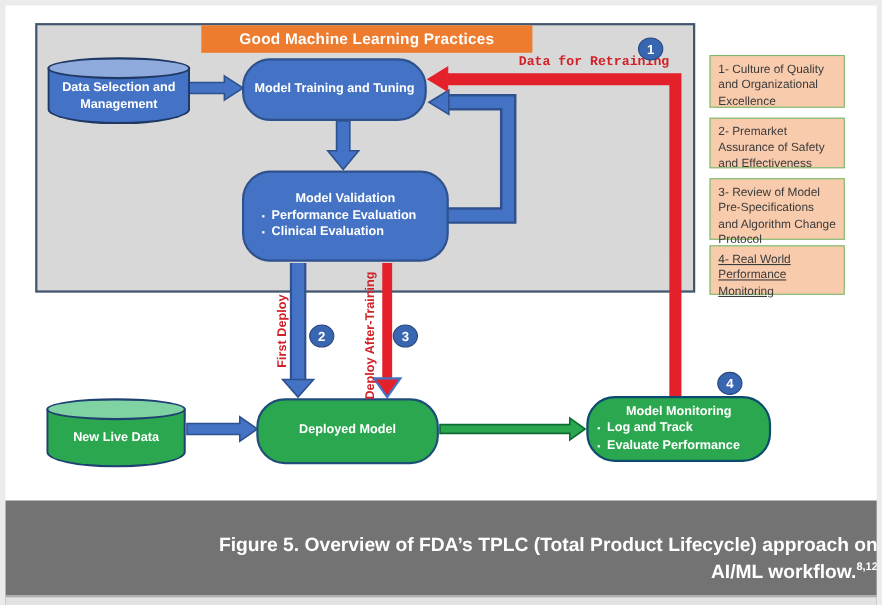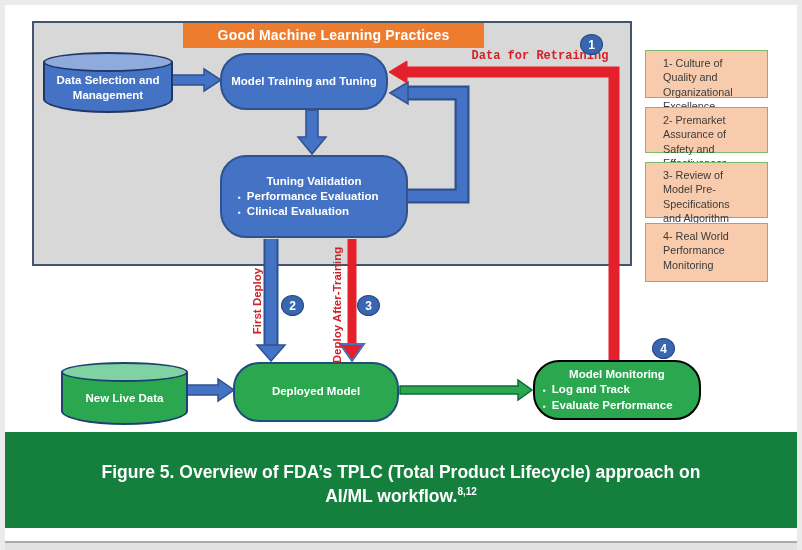--- a/index.html
+++ b/index.html
@@ -13,43 +13,43 @@
   .bottom-edge{position:absolute;left:-5px;right:-5px;bottom:0;height:7px;background:#E2E2E2;border-top:2px solid #ABABAB;z-index:8;}
 
   .gray-box{position:absolute;left:27px;top:16px;width:600px;height:245px;background:#D8D8D8;border:2px solid #41556F;box-sizing:border-box;z-index:1;}
   .gmlp-header{position:absolute;left:178px;top:18px;width:301px;height:25px;background:#EE7C2F;color:#ffffff;font-weight:bold;font-size:14px;text-align:center;line-height:25px;z-index:4;letter-spacing:.2px;}
 
   svg.arrows{position:absolute;left:0;top:0;z-index:2;}
 
   .node{position:absolute;box-sizing:border-box;display:flex;flex-direction:column;justify-content:center;color:#fff;font-weight:bold;font-size:11.5px;line-height:1.32;text-align:center;z-index:3;border-radius:26px;}
   .node.blue{background:#4472C4;border:2px solid #2F528F;}
   .node.green-navy{background:#2BA84F;border:2px solid #1F4E79;}
-  .node.green-dark{background:#2BA84F;border:2px solid #000000;}
+  .node.green-dark{background:#2BA84F;border:2px solid #0c4a6e;}
   .node .title{text-align:center;}
   .bullet-row{display:flex;align-items:baseline;gap:6px;text-align:left;}
   .bullet{font-size:8px;}
 
   .cyl{position:absolute;z-index:3;}
   .cyl-top{position:absolute;left:0;right:0;top:0;height:20px;border-radius:50%;box-sizing:border-box;z-index:2;}
   .cyl-body{position:absolute;left:0;right:0;top:10px;bottom:0;box-sizing:border-box;border-top:none;border-radius:0 0 50% 50%/0 0 14px 14px;}
   .cyl-label{position:absolute;left:4px;right:4px;top:14px;bottom:4px;display:flex;align-items:center;justify-content:center;text-align:center;color:#fff;font-weight:bold;font-size:11.5px;line-height:1.3;z-index:3;}
   .cyl.blue .cyl-top{background:#8FAADC;border:2px solid #1F3864;}
   .cyl.blue .cyl-body{background:#4472C4;border:2px solid #1F3864;border-top:none;}
   .cyl.green .cyl-top{background:#7FD2A2;border:2px solid #1F4171;}
   .cyl.green .cyl-body{background:#2BA84F;border:2px solid #1F4171;border-top:none;}
 
   .badge{position:absolute;width:23px;height:21px;border-radius:50%;background:#3966B0;border:1px solid #27477C;color:#fff;font-size:12px;font-weight:bold;display:flex;align-items:center;justify-content:center;z-index:5;box-sizing:border-box;}
 
   .edge-label{position:absolute;color:#D22128;font-weight:bold;z-index:5;}
   .edge-label.horiz{font-size:12px;text-align:center;}
   .edge-label.vert{font-size:11.5px;text-align:center;transform:rotate(-90deg);}
 
-  .side-item{position:absolute;left:640px;width:123px;background:#F8CBAD;border:1.5px solid #79BC6C;box-sizing:border-box;padding:5px 17px;color:#3A3A3A;font-size:10.8px;line-height:1.32;z-index:3;}
+  .side-item{position:absolute;left:640px;width:123px;background:#F8CBAD;border:1.5px solid #79BC6C;box-sizing:border-box;padding:5px 7px;color:#3A3A3A;font-size:10.8px;line-height:1.32;z-index:3;}
 
-  .caption-banner{position:absolute;left:-1px;top:427px;width:794px;height:96px;background:#15803d;z-index:6;color:#ffffff;text-align:center;box-sizing:border-box;padding-top:29px;}
+  .caption-banner{position:absolute;left:-1px;top:450px;width:794px;height:96px;background:#737373;z-index:6;color:#ffffff;text-align:right;box-sizing:border-box;padding-top:29px;}
   .cap-line{font-size:17.5px;font-weight:bold;line-height:1.35;}
   .cap-line sup{font-size:10px;}
 </style>
 </head>
 <body>
 
 <div class="page">
 
   <div class="gray-box"></div>
   <div class="gmlp-header">Good Machine Learning Practices</div>
@@ -78,32 +78,32 @@
 
     <path d="M395,381 H513 V375 L527,385 L513,395 V389 H395 Z" fill="#2BA84F" stroke="#0D6B33" stroke-width="1.5"></path>
   </svg>
 
   <div class="cyl blue" style="left:38px;top:47px;width:130px;height:61px;">
     <div class="cyl-body"></div>
     <div class="cyl-top"></div>
     <div class="cyl-label">Data Selection and Management</div>
   </div>
 
-  <div class="cyl green" style="left:37px;top:357px;width:127px;height:63px;margin-left:19px;">
+  <div class="cyl green" style="left:37px;top:357px;width:127px;height:63px;">
     <div class="cyl-body"></div>
     <div class="cyl-top"></div>
     <div class="cyl-label">New Live Data</div>
   </div>
 
   <div class="node blue" style="left:215px;top:48px;width:168px;height:57px;">
     <div class="title">Model Training and Tuning</div>
   </div>
 
   <div class="node blue" style="left:215px;top:150px;width:188px;height:83px;">
-    <div class="title">Tuning Validation</div>
+    <div class="title">Model Validation</div>
     <div class="bullet-row" style="padding-left:16px;">
       <span class="bullet">▪</span>
       <span>Performance Evaluation</span>
     </div>
     <div class="bullet-row" style="padding-left:16px;">
       <span class="bullet">▪</span>
       <span>Clinical Evaluation</span>
     </div>
   </div>
 
@@ -128,21 +128,21 @@
   <div class="edge-label vert" style="left:272px;top:294px;width:120px;">Deploy After-Training</div>
 
   <div class="badge" style="left:575px;top:29px;">1</div>
   <div class="badge" style="left:276px;top:290px;">2</div>
   <div class="badge" style="left:352px;top:290px;">3</div>
   <div class="badge" style="left:647px;top:333px;">4</div>
 
   <div class="side-item" style="top:45px;height:48px;">1- Culture of Quality and Organizational Excellence</div>
   <div class="side-item" style="top:102px;height:46px;">2- Premarket Assurance of Safety and Effectiveness</div>
   <div class="side-item" style="top:157px;height:56px;">3- Review of Model Pre-Specifications and Algorithm Change Protocol</div>
-  <div class="side-item" style="top:218px;height:59px;">4- Real World Performance Monitoring</div>
+  <div class="side-item" style="top:218px;height:45px;text-decoration:underline;">4- Real World Performance Monitoring</div>
 
   <div class="caption-banner">
     <div class="cap-line">Figure 5. Overview of FDA’s TPLC (Total Product Lifecycle) approach on</div>
     <div class="cap-line"><span>AI/ML workflow.</span><sup>8,12</sup></div>
   </div>
 
   <div class="bottom-edge"></div>
 </div>
 
 </body></html>

